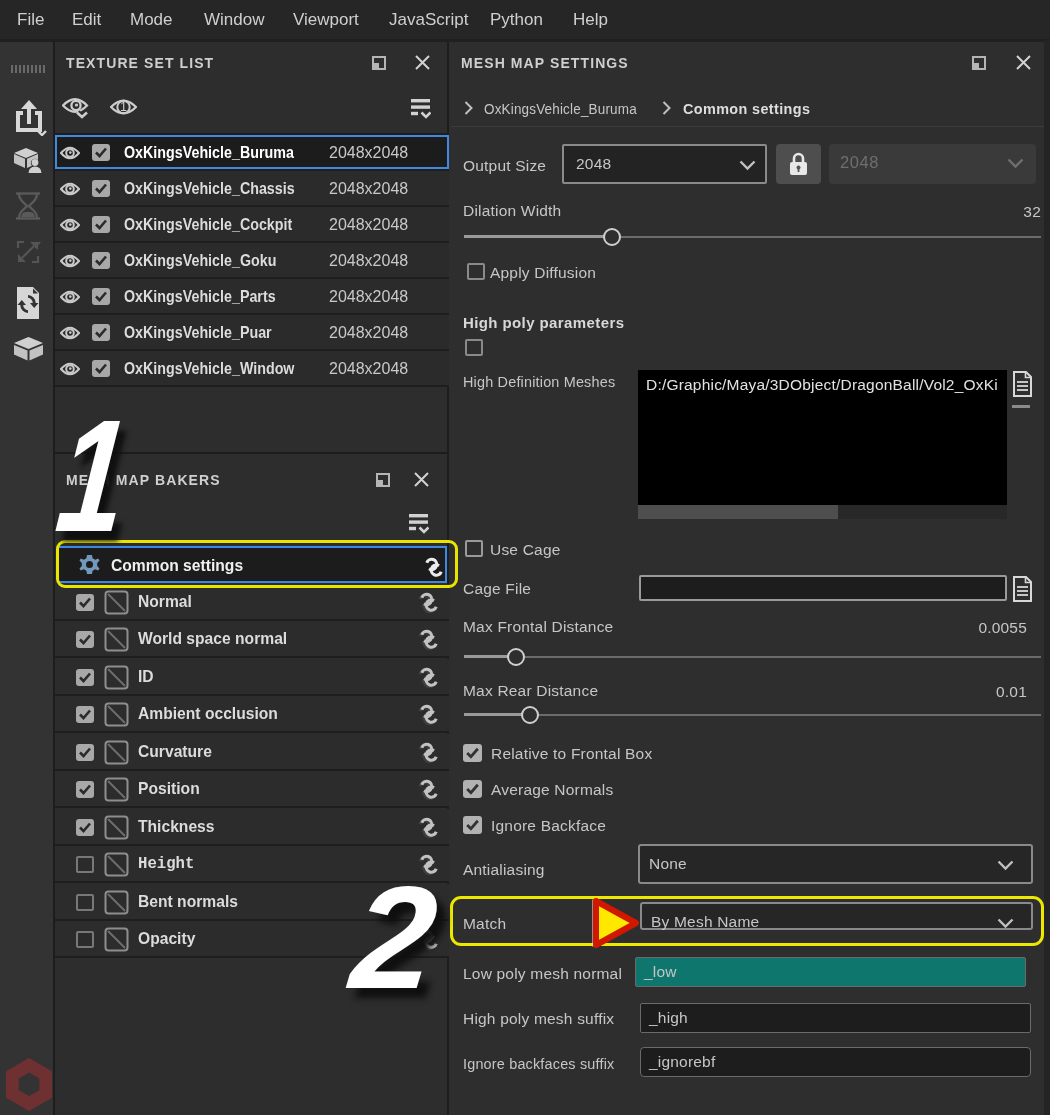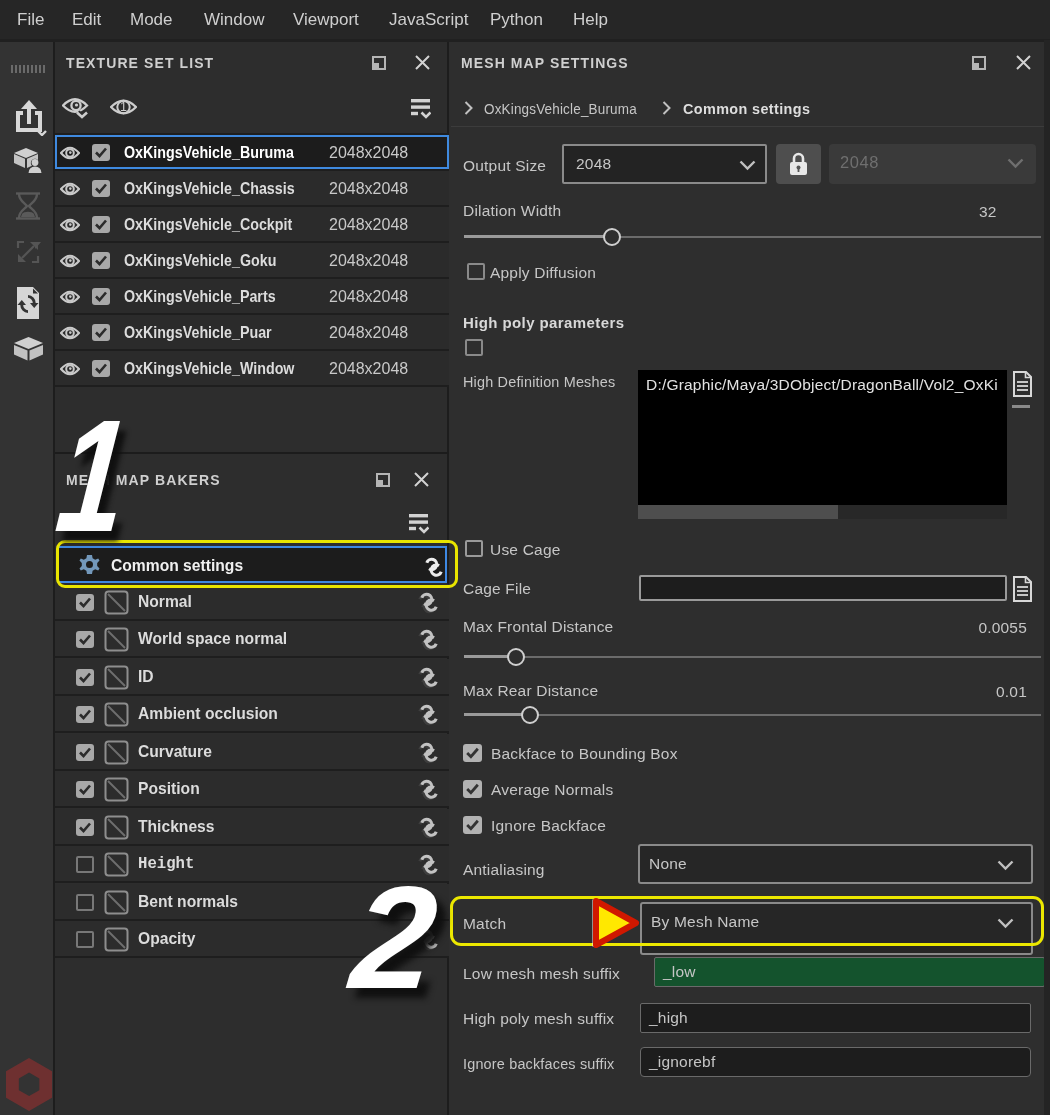--- a/index.html
+++ b/index.html
@@ -523,21 +523,21 @@
       </svg>
     </div>
     <div class="abs" style="left:378px;top:104px;width:207px;height:40px;background:#3a3a3a;border-radius:4px">
       <div class="abs" style="left:11px;top:9px;font-size:16.5px;color:#6f6f6f;letter-spacing:0.6px">2048</div>
       <svg class="abs" style="left:178px;top:14px" width="17" height="11" viewBox="0 0 17 11">
           <path d="M1.5 1.5 L8.5 8.5 L15.5 1.5" fill="none" stroke="#6f6f6f" stroke-width="2.4"></path>
         </svg>
     </div>
 
     <div class="abs lbl" style="left:12px;top:162px">Dilation Width</div>
-    <div class="abs lbl" style="left:528px;top:163px;width:34px;text-align:left">32</div>
+    <div class="abs lbl" style="left:556px;top:163px;width:34px;text-align:right">32</div>
     <div class="abs" style="left:13px;top:196px;width:577px;height:2px;background:#6b6b6b"></div>
     <div class="abs" style="left:13px;top:195px;width:148px;height:3px;background:#9a9a9a"></div>
     <div class="abs" style="left:152px;top:188px;width:18px;height:18px;border-radius:50%;background:#2e2e2e;border:2.5px solid #cfcfcf"></div>
 
     <div class="ckoff" style="left:16px;top:223px;background:#2e2e2e;border-color:#8a8a8a"></div>
     <div class="abs lbl" style="left:39px;top:224px">Apply Diffusion</div>
 
     <div class="abs" style="left:12px;top:274px;font-size:15px;font-weight:bold;color:#d8d8d8;letter-spacing:0.4px">High poly parameters</div>
     <div class="ckoff" style="left:14px;top:299px;background:#2e2e2e;border-color:#8a8a8a"></div>
     <div class="abs lbl" style="left:12px;top:333px;transform:scaleX(0.93);transform-origin:0 50%">High Definition Meshes</div>
@@ -582,21 +582,21 @@
     <div class="abs lbl" style="left:500px;top:643px;width:76px;text-align:right">0.01</div>
     <div class="abs" style="left:13px;top:674px;width:577px;height:2px;background:#6b6b6b"></div>
     <div class="abs" style="left:13px;top:673px;width:66px;height:3px;background:#9a9a9a"></div>
     <div class="abs" style="left:70px;top:666px;width:18px;height:18px;border-radius:50%;background:#2e2e2e;border:2.5px solid #cfcfcf"></div>
 
     <div class="ck" style="left:12px;top:704px;width:19px;height:18px;background:#b2b2b2">
         <svg width="17" height="16" viewBox="0 0 16 15">
           <path d="M3 7.5 L6.5 11 L13 3.5" fill="none" stroke="#333" stroke-width="2.6"></path>
         </svg>
       </div>
-    <div class="abs lbl" style="left:40px;top:705px">Backface to Bounding Box</div>
+    <div class="abs lbl" style="left:40px;top:705px">Relative to Frontal Box</div>
     <div class="ck" style="left:12px;top:740px;width:19px;height:18px;background:#b2b2b2">
         <svg width="17" height="16" viewBox="0 0 16 15">
           <path d="M3 7.5 L6.5 11 L13 3.5" fill="none" stroke="#333" stroke-width="2.6"></path>
         </svg>
       </div>
     <div class="abs lbl" style="left:40px;top:741px">Average Normals</div>
     <div class="ck" style="left:12px;top:776px;width:19px;height:18px;background:#b2b2b2">
         <svg width="17" height="16" viewBox="0 0 16 15">
           <path d="M3 7.5 L6.5 11 L13 3.5" fill="none" stroke="#333" stroke-width="2.6"></path>
         </svg>
@@ -605,29 +605,29 @@
 
     <div class="abs lbl" style="left:12px;top:821px">Antialiasing</div>
     <div class="abs" style="left:187px;top:804px;width:395px;height:40px;background:#262626;border:2px solid #8a8a8a;border-radius:3px">
       <div class="abs lbl" style="left:9px;top:9px">None</div>
       <svg class="abs" style="left:357px;top:14px" width="17" height="11" viewBox="0 0 17 11">
           <path d="M1.5 1.5 L8.5 8.5 L15.5 1.5" fill="none" stroke="#c0c0c0" stroke-width="2.4"></path>
         </svg>
     </div>
 
     <div class="abs lbl" style="left:12px;top:875px">Match</div>
-    <div class="abs" style="left:189px;top:862px;width:393px;height:53px;background:#262626;border:2px solid #8a8a8a;border-radius:3px">
+    <div class="abs" style="left:189px;top:862px;width:393px;height:28px;background:#262626;border:2px solid #8a8a8a;border-radius:3px">
       <div class="abs lbl" style="left:9px;top:9px">By Mesh Name</div>
       <svg class="abs" style="left:355px;top:14px" width="17" height="11" viewBox="0 0 17 11">
           <path d="M1.5 1.5 L8.5 8.5 L15.5 1.5" fill="none" stroke="#c0c0c0" stroke-width="2.4"></path>
         </svg>
     </div>
 
-    <div class="abs lbl" style="left:12px;top:925px">Low mesh mesh suffix</div>
-    <div class="abs" style="left:203px;top:917px;width:391px;height:30px;background:#14532d;border:1px solid #6a6a6a;border-radius:2px">
+    <div class="abs lbl" style="left:12px;top:925px">Low poly mesh normal</div>
+    <div class="abs" style="left:184px;top:917px;width:391px;height:30px;background:#0f766e;border:1px solid #6a6a6a;border-radius:2px">
       <div class="abs lbl" style="left:8px;top:5px">_low</div>
     </div>
     <div class="abs lbl" style="left:12px;top:970px">High poly mesh suffix</div>
     <div class="abs" style="left:189px;top:963px;width:391px;height:30px;background:#1d1d1d;border:1px solid #6a6a6a;border-radius:2px">
       <div class="abs lbl" style="left:8px;top:5px">_high</div>
     </div>
     <div class="abs lbl" style="left:12px;top:1015px;transform:scaleX(0.93);transform-origin:0 50%">Ignore backfaces suffix</div>
     <div class="abs" style="left:189px;top:1007px;width:391px;height:30px;background:#1d1d1d;border:1px solid #6a6a6a;border-radius:4px">
       <div class="abs lbl" style="left:8px;top:5px">_ignorebf</div>
     </div>

